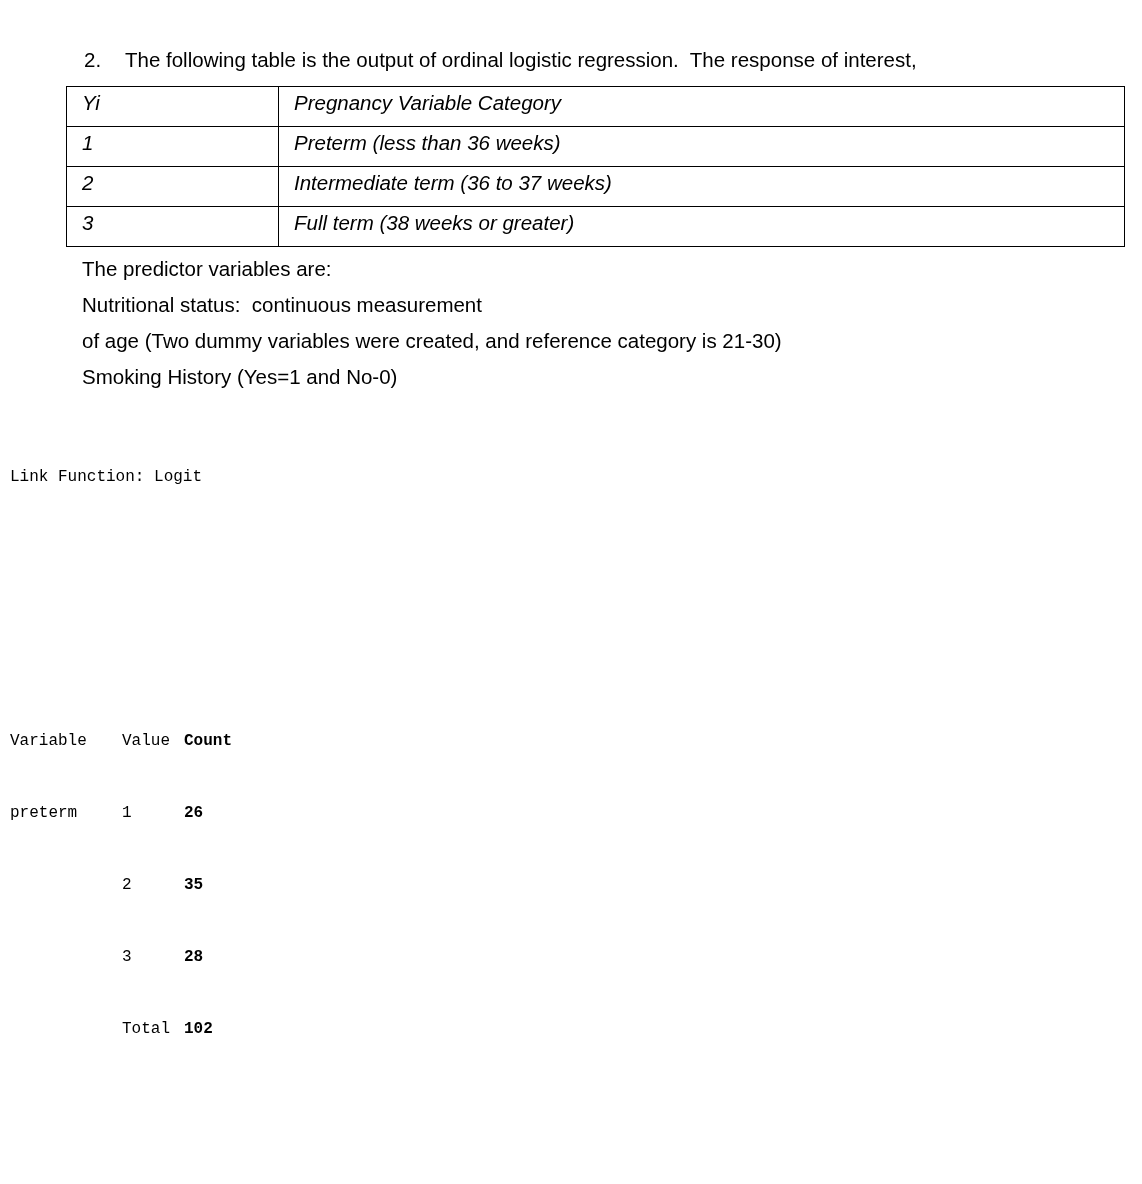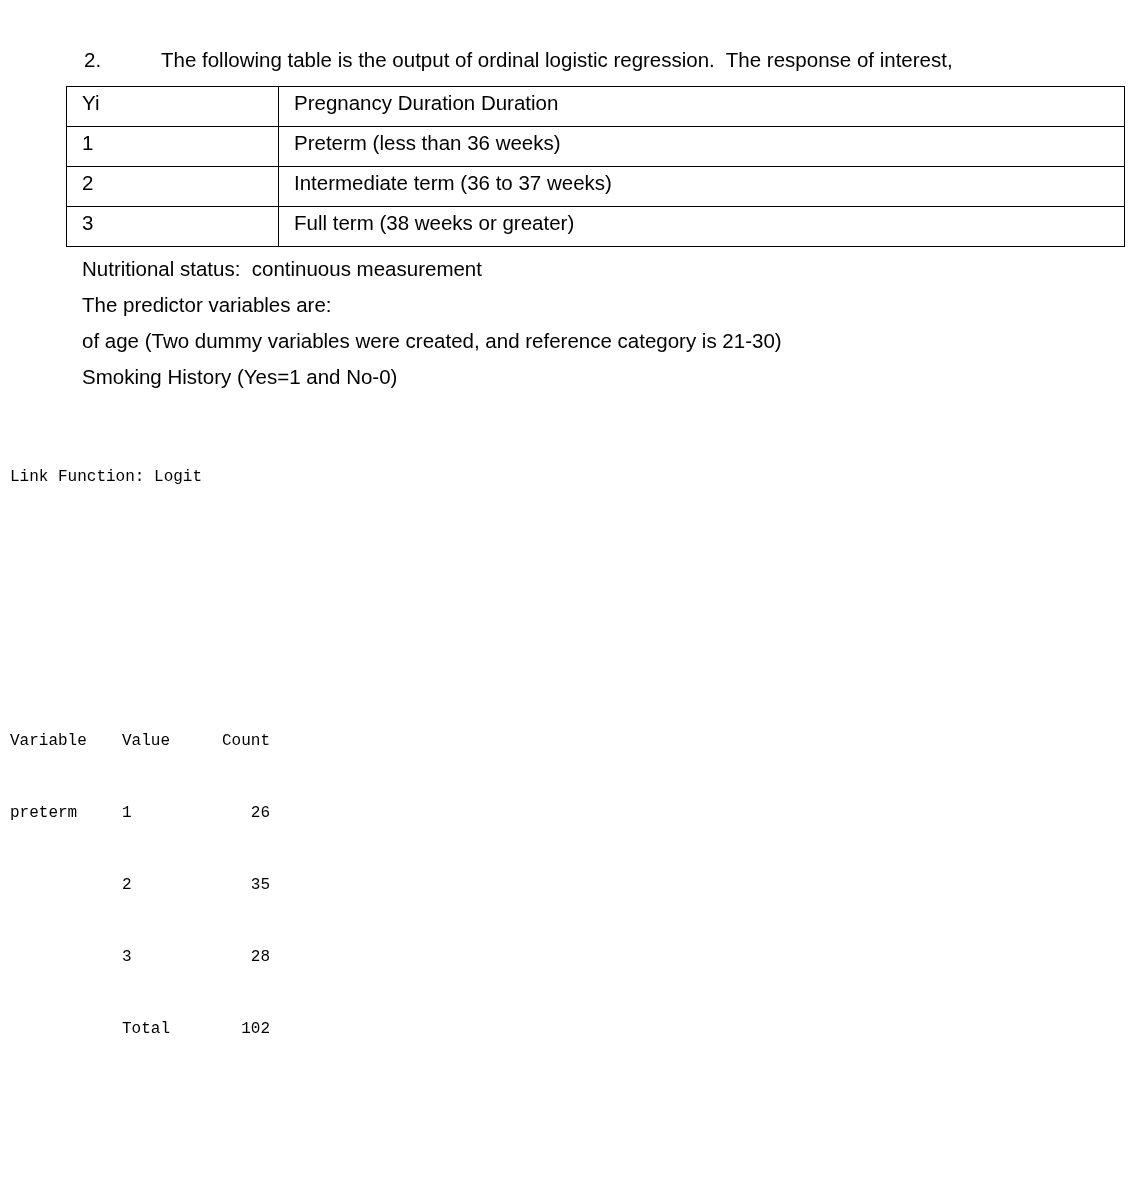--- a/index.html
+++ b/index.html
@@ -21,41 +21,42 @@
   .prewrap { white-space: pre-wrap; }
 
   
   .qrow {
     display: flex;
     margin: 0 20px 0 84px;
     font-size: 20.5px;
     line-height: 35px;
   }
   .qnum { flex: 0 0 41px; }
-  .qtext { flex: 1; margin-left: 36px; }
+  .qtext { flex: 1; }
   .wavy {
     text-decoration: underline;
     text-decoration-style: wavy;
     text-decoration-color: #2fa84f;
     text-decoration-thickness: 2px;
     text-underline-offset: 4px;
   }
 
   
   .cat-table {
     border-collapse: collapse;
     margin: 9px 0 0 66px;
     width: 1059px;
     font-size: 20.5px;
   }
   .cat-table td {
     border: 1.5px solid #000;
     height: 31px;
     padding: 0 0 8px 15px;
     vertical-align: middle;
+    font-style: italic;
   }
   .cat-table td.col1 { width: 196px; }
 
   
   .predictors {
     margin: 4px 30px 0 82px;
     font-size: 20.5px;
     line-height: 36px;
   }
 
@@ -64,58 +65,58 @@
     margin: 22px 0 0 10px;
     font-family: "Liberation Mono", "DejaVu Sans Mono", monospace;
     font-size: 16px;
     line-height: 24px;
     white-space: pre;
   }
   .gap { height: 24px; }
   .ri-row { display: flex; }
   .ri-c1 { width: 112px; }
   .ri-c2 { width: 62px; }
-  .ri-c3 { width: 86px; text-align: right; }
+  .ri-c3 { width: 86px; text-align: left; font-weight: bold; }
 </style>
 </head>
 <body>
 
 <div class="page">
 
   <div class="qrow">
     <div class="qnum">2.</div>
     <div class="qtext">
       <div class="prewrap">The following table is the output of ordinal logistic regression.  The response of interest,</div>
     </div>
   </div>
 
   <table class="cat-table">
     <tbody>
       <tr>
         <td class="col1">Yi</td>
-        <td>Pregnancy Duration Duration</td>
+        <td>Pregnancy Variable Category</td>
       </tr>
       <tr>
         <td class="col1">1</td>
         <td>Preterm (less than 36 weeks)</td>
       </tr>
       <tr>
         <td class="col1">2</td>
         <td>Intermediate term (36 to 37 weeks)</td>
       </tr>
       <tr>
         <td class="col1">3</td>
         <td>Full term (38 weeks or greater)</td>
       </tr>
     </tbody>
   </table>
 
   <div class="predictors">
+    <div class="prewrap">The predictor variables are:</div>
     <div class="prewrap">Nutritional status:  continuous measurement</div>
-    <div class="prewrap">The predictor variables are:</div>
     <div class="prewrap">of age (Two dummy variables were created, and reference category is 21-30)</div>
     <div class="prewrap">Smoking History (Yes=1 and No-0)</div>
   </div>
 
   <div class="mono">
     <div>Link Function: Logit</div>
     <div class="gap"></div>
 
     <div class="gap"></div>
 

